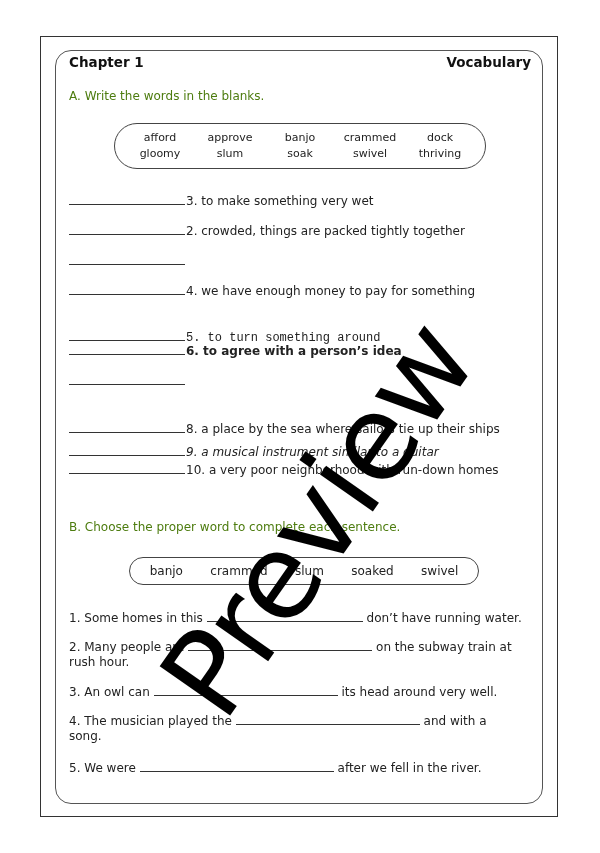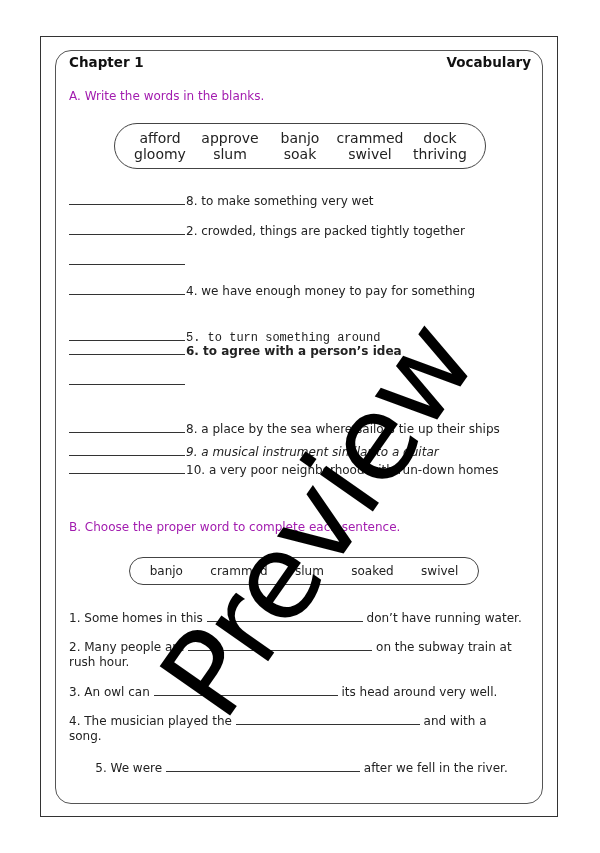--- a/index.html
+++ b/index.html
@@ -12,26 +12,26 @@
     border: 1px solid #333; box-sizing: border-box;
   }
   .inner-box {
     position: absolute; left: 55px; top: 50px; width: 488px; height: 754px;
     border: 1px solid #555; border-radius: 16px; box-sizing: border-box;
   }
   .header {
     position: absolute; left: 69px; top: 54px; width: 462px;
     display: flex; justify-content: space-between; font-weight: bold; font-size: 13.5px; color: #111; align-items: center;
   }
-  .section-title { position: absolute; left: 69px; font-size: 12px; color: #a21caf; }
+  .section-title { position: absolute; left: 69px; font-size: 12px; color: #4d7c0f; }
   .wordbank-a {
     position: absolute; left: 114px; top: 123px; width: 372px; height: 46px;
     border: 1px solid #444; border-radius: 23px; box-sizing: border-box;
     display: grid; grid-template-columns: repeat(5, 1fr); grid-template-rows: 1fr 1fr;
-    align-items: center; padding: 6px 10px; font-size: 14px; text-align: center; line-height: 14px;
+    align-items: center; padding: 6px 10px; font-size: 11px; text-align: center; line-height: 14px;
   }
   .def-row {
     position: absolute; left: 69px; font-size: 12px; white-space: nowrap; display: flex; align-items: baseline;
   }
   .blank-a { display: inline-block; width: 116px; border-bottom: 1px solid #333; height: 12px; margin-right: 1px; }
   .wordbank-b {
     position: absolute; left: 129px; top: 557px; width: 350px; height: 28px;
     border: 1px solid #444; border-radius: 14px; box-sizing: border-box;
     display: flex; justify-content: space-around; align-items: center; font-size: 12px; padding: 0 6px;
   }
@@ -66,21 +66,21 @@
   <span>dock</span>
   <span>gloomy</span>
   <span>slum</span>
   <span>soak</span>
   <span>swivel</span>
   <span>thriving</span>
 </div>
 
 <div class="def-row" style="top:192px;">
     <span class="blank-a"></span>
-    <span>8. to make something very wet</span>
+    <span>3. to make something very wet</span>
   </div>
 <div class="def-row" style="top:222px;">
     <span class="blank-a"></span>
     <span>2. crowded, things are packed tightly together</span>
   </div>
 <div class="def-row" style="top:252px;">
     <span class="blank-a"></span>
   </div>
 <div class="def-row" style="top:282px;">
     <span class="blank-a"></span>
@@ -135,19 +135,19 @@
   <span>3. An owl can</span>
   <span class="blank-b" style="width:184px;"></span>
   <span>its head around very well.</span>
 </div>
 <div class="sentence" style="top:713px;">
   <span>4. The musician played the</span>
   <span class="blank-b" style="width:184px;"></span>
   <span>and with a</span><br>
   <span>song.</span>
 </div>
-<div class="sentence" style="top:760px;text-align:center;">
+<div class="sentence" style="top:760px;">
   <span>5. We were</span>
   <span class="blank-b" style="width:194px;"></span>
   <span>after we fell in the river.</span>
 </div>
 
 <div class="watermark">Preview</div>
 
 </body></html>

